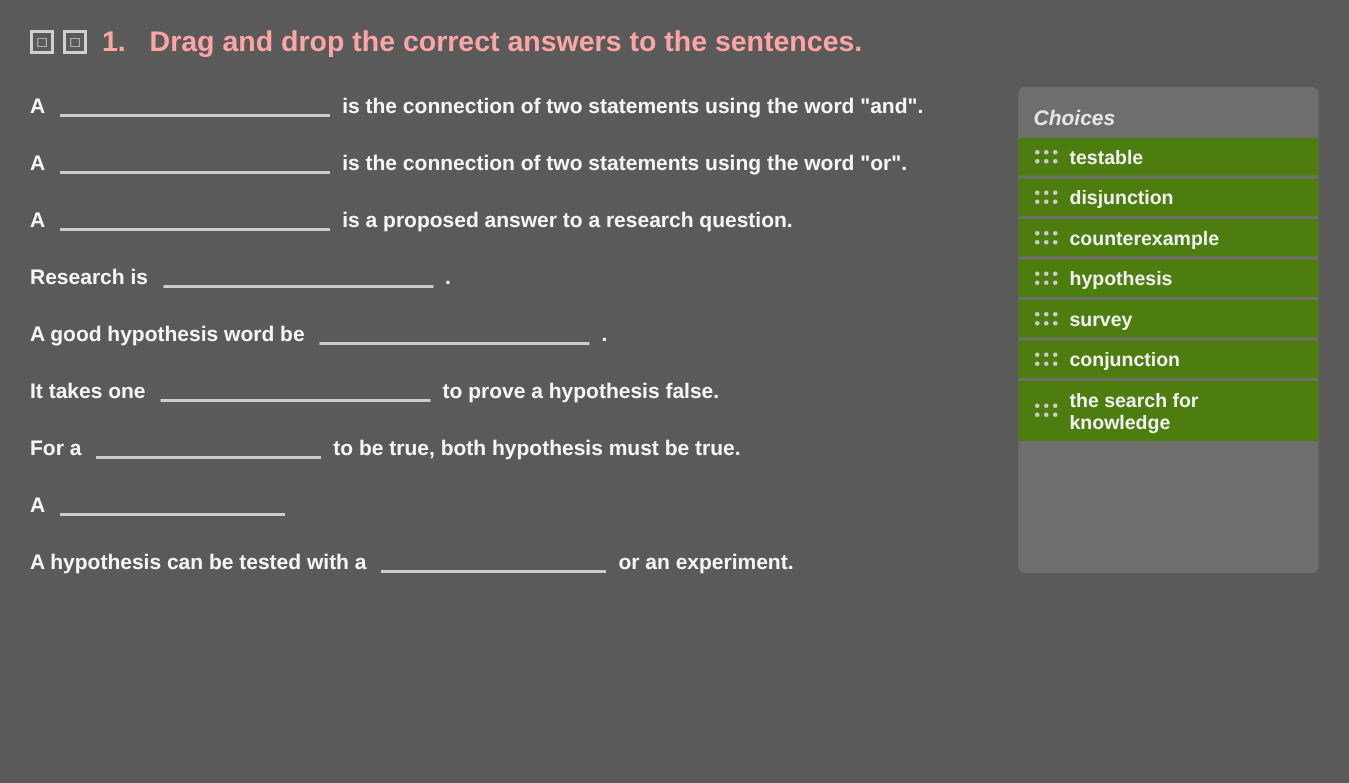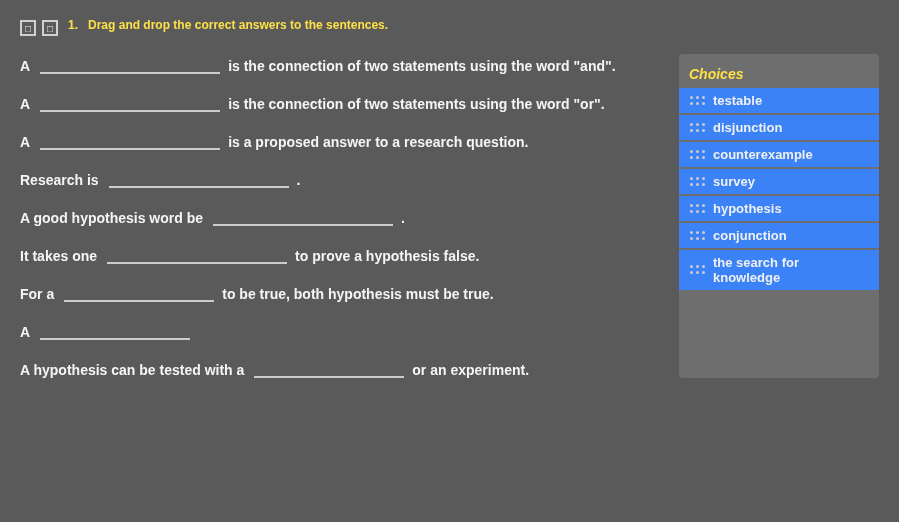--- a/index.html
+++ b/index.html
@@ -33,22 +33,22 @@
       height: 16px;
       border: 2px solid #d0d0d0;
       display: inline-flex;
       align-items: center;
       justify-content: center;
       font-size: 10px;
     }
 
     .question-title {
       font-weight: bold;
-      font-size: 12px;
-      color: #fde047;
+      font-size: 19px;
+      color: #fca5a5;
     }
 
     .main-content {
       display: flex;
       gap: 20px;
     }
 
     .sentences-area {
       flex: 1;
       display: flex;
@@ -94,32 +94,32 @@
       background-color: #6e6e6e;
       border-radius: 4px;
       padding: 8px 0;
     }
 
     .choices-title {
       font-weight: bold;
       font-style: italic;
       font-size: 14px;
       padding: 4px 10px 6px 10px;
-      color: #fde047;
+      color: #e5e5e5;
     }
 
     .choice-item {
       display: flex;
       align-items: center;
       padding: 5px 10px;
       cursor: grab;
       font-weight: bold;
       font-size: 13px;
       color: #f0f0f0;
-      background-color: #3b82f6;
+      background-color: #4d7c0f;
       margin-bottom: 2px;
     }
 
     .choice-icon {
       display: inline-flex;
       align-items: center;
       justify-content: center;
       width: 18px;
       height: 14px;
       margin-right: 6px;
@@ -269,35 +269,35 @@
       <span class="choice-icon">
         <div class="dot-grid">
             <div class="dot"></div>
             <div class="dot"></div>
             <div class="dot"></div>
             <div class="dot"></div>
             <div class="dot"></div>
             <div class="dot"></div>
           </div>
       </span>
+      <span>hypothesis</span>
+    </div>
+
+    <div class="choice-item">
+      <span class="choice-icon">
+        <div class="dot-grid">
+            <div class="dot"></div>
+            <div class="dot"></div>
+            <div class="dot"></div>
+            <div class="dot"></div>
+            <div class="dot"></div>
+            <div class="dot"></div>
+          </div>
+      </span>
       <span>survey</span>
-    </div>
-
-    <div class="choice-item">
-      <span class="choice-icon">
-        <div class="dot-grid">
-            <div class="dot"></div>
-            <div class="dot"></div>
-            <div class="dot"></div>
-            <div class="dot"></div>
-            <div class="dot"></div>
-            <div class="dot"></div>
-          </div>
-      </span>
-      <span>hypothesis</span>
     </div>
 
     <div class="choice-item">
       <span class="choice-icon">
         <div class="dot-grid">
             <div class="dot"></div>
             <div class="dot"></div>
             <div class="dot"></div>
             <div class="dot"></div>
             <div class="dot"></div>

